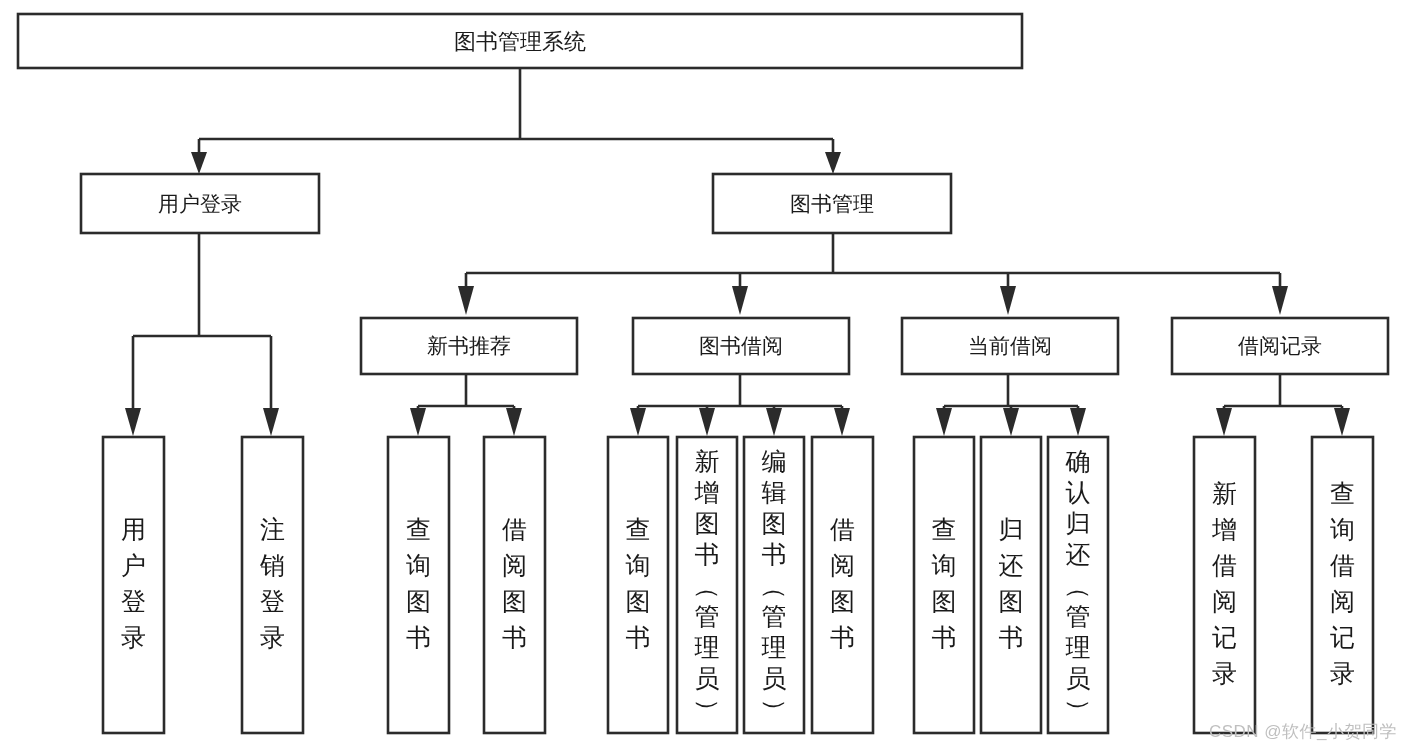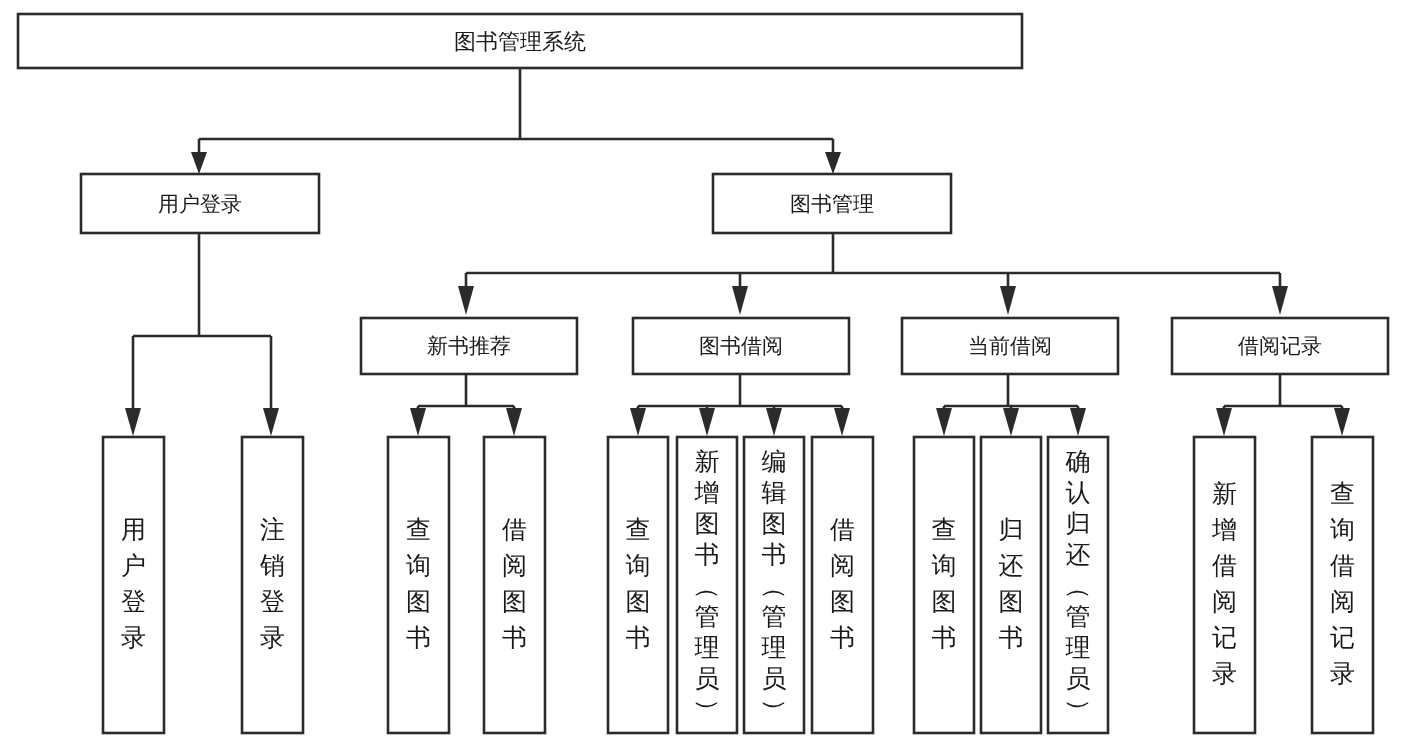--- a/index.html
+++ b/index.html
@@ -310,13 +310,14 @@
             <text class="leaf-label-char" x="1342.5" y="531">询</text>
             <text class="leaf-label-char" x="1342.5" y="567">借</text>
             <text class="leaf-label-char" x="1342.5" y="603">阅</text>
             <text class="leaf-label-char" x="1342.5" y="639">记</text>
             <text class="leaf-label-char" x="1342.5" y="675">录</text>
           </g>
         </g>
       </g>
   </svg>
 
+  <div class="watermark">CSDN @软件_小贺同学</div>
 </div>
 
 </body></html>

